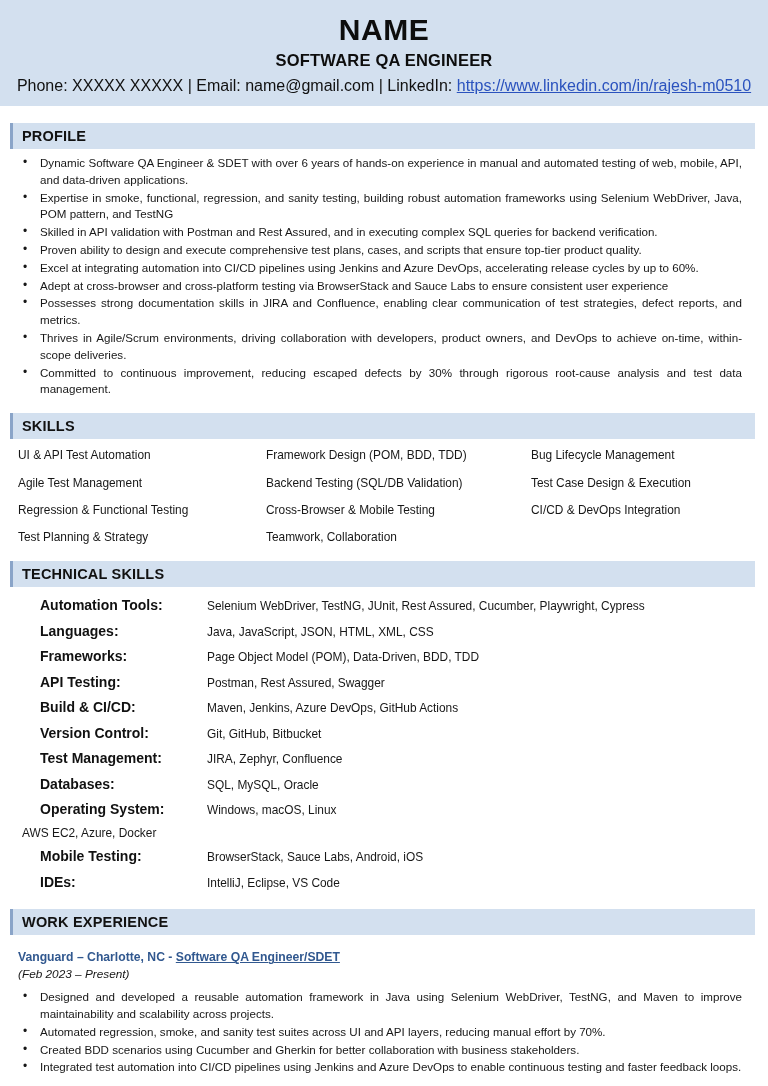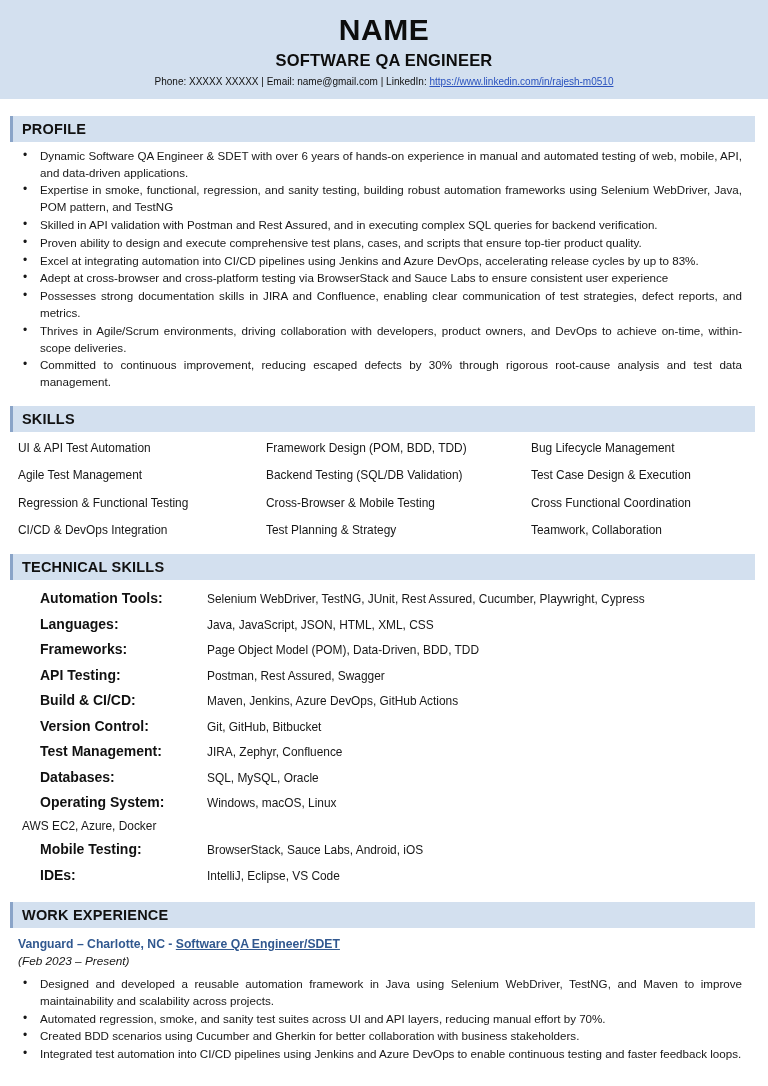--- a/index.html
+++ b/index.html
@@ -42,21 +42,21 @@
   }
   .job-title {
     font-size: 16.5px;
     font-weight: bold;
     letter-spacing: 0.2px;
     color: #0d0d0d;
     margin: 0 0 7px 0;
     line-height: 1.1;
   }
   .contact-line {
-    font-size: 10px;
+    font-size: 16px;
     color: #111111;
     line-height: 1.2;
     margin: 0;
   }
   .contact-link {
     color: #2a52be;
     text-decoration: underline;
   }
 
   
@@ -146,21 +146,21 @@
     margin-left: 18px;
   }
   .tech-value {
     font-size: 11.9px;
     color: #171717;
   }
 
   
   .job-head {
     padding: 0 14px 0 18px;
-    margin-top: 9px;
+    margin-top: 15px;
   }
   .job-company {
     font-size: 12.2px;
     font-weight: bold;
     color: #31588f;
     line-height: 1.3;
   }
   .job-role {
     text-decoration: underline;
   }
@@ -192,21 +192,21 @@
 
   <div class="section-head">
     <span class="section-title">PROFILE</span>
   </div>
   <div class="body-block">
     <ul class="bullets">
       <li>Dynamic Software QA Engineer &amp; SDET with over 6 years of hands-on experience in manual and automated testing of web, mobile, API, and data-driven applications.</li>
       <li>Expertise in smoke, functional, regression, and sanity testing, building robust automation frameworks using Selenium WebDriver, Java, POM pattern, and TestNG</li>
       <li>Skilled in API validation with Postman and Rest Assured, and in executing complex SQL queries for backend verification.</li>
       <li>Proven ability to design and execute comprehensive test plans, cases, and scripts that ensure top-tier product quality.</li>
-      <li>Excel at integrating automation into CI/CD pipelines using Jenkins and Azure DevOps, accelerating release cycles by up to 83%.</li>
+      <li>Excel at integrating automation into CI/CD pipelines using Jenkins and Azure DevOps, accelerating release cycles by up to 60%.</li>
       <li>Adept at cross-browser and cross-platform testing via BrowserStack and Sauce Labs to ensure consistent user experience</li>
       <li>Possesses strong documentation skills in JIRA and Confluence, enabling clear communication of test strategies, defect reports, and metrics.</li>
       <li>Thrives in Agile/Scrum environments, driving collaboration with developers, product owners, and DevOps to achieve on-time, within-scope deliveries.</li>
       <li>Committed to continuous improvement, reducing escaped defects by 30% through rigorous root-cause analysis and test data management.</li>
     </ul>
   </div>
 
   <div class="gap-md"></div>
 
   <div class="section-head">
@@ -216,21 +216,20 @@
     <div class="skill-cell">UI &amp; API Test Automation</div>
     <div class="skill-cell">Framework Design (POM, BDD, TDD)</div>
     <div class="skill-cell">Bug Lifecycle Management</div>
 
     <div class="skill-cell">Agile Test Management</div>
     <div class="skill-cell">Backend Testing (SQL/DB Validation)</div>
     <div class="skill-cell">Test Case Design &amp; Execution</div>
 
     <div class="skill-cell">Regression &amp; Functional Testing</div>
     <div class="skill-cell">Cross-Browser &amp; Mobile Testing</div>
-    <div class="skill-cell">Cross Functional Coordination</div>
 
     <div class="skill-cell">CI/CD &amp; DevOps Integration</div>
     <div class="skill-cell">Test Planning &amp; Strategy</div>
     <div class="skill-cell">Teamwork, Collaboration</div>
   </div>
 
   <div class="gap-md"></div>
 
   <div class="section-head">
     <span class="section-title">TECHNICAL SKILLS</span>

